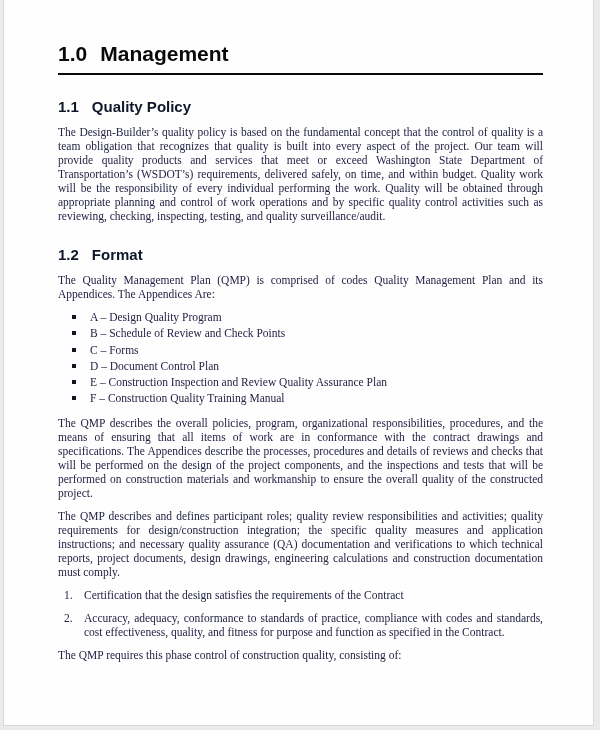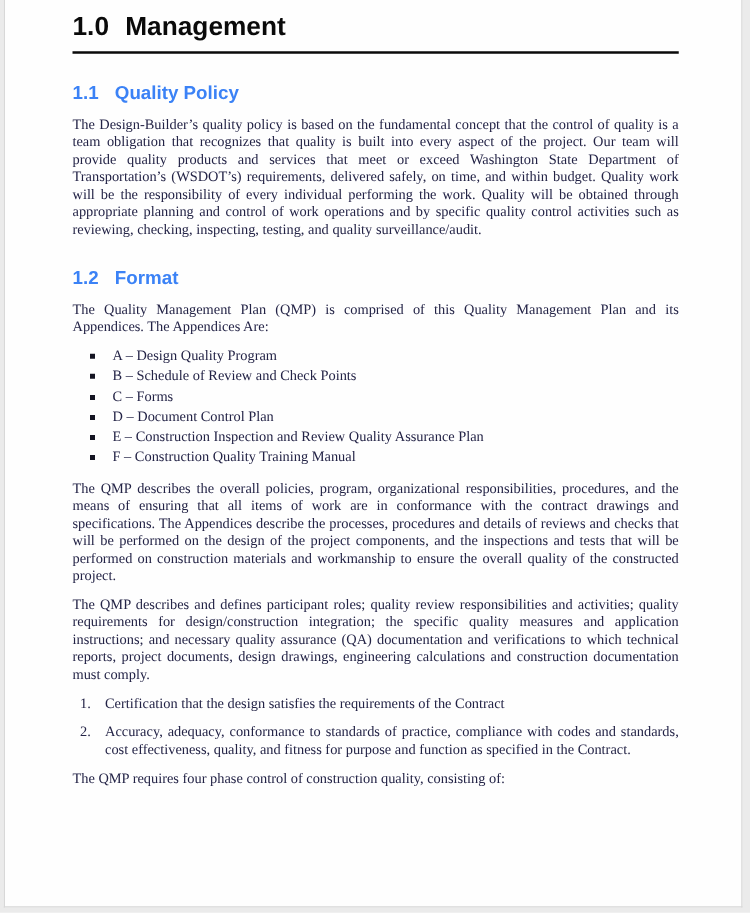--- a/index.html
+++ b/index.html
@@ -16,39 +16,39 @@
     left: 3px;
     right: 6px;
     bottom: 4px;
     background: #fefefe;
     border-left: 1px solid #d8d8d8;
     border-right: 1px solid #d8d8d8;
     border-bottom: 1px solid #d8d8d8;
     box-sizing: border-box;
   }
   .content {
-    padding: 10px 50px 0 54px;
+    padding: 42px 50px 0 54px;
     color: #232346;
     font-family: "Liberation Serif", serif;
     font-size: 11.5px;
     line-height: 14px;
   }
   h1.doc-h1 {
     margin: 0 0 0 0;
     padding-bottom: 7px;
     border-bottom: 2px solid #0a0a0a;
     color: #0a0a0a;
     font-family: "Liberation Sans", sans-serif;
     font-size: 21px;
     line-height: 24px;
     font-weight: bold;
   }
   h2.doc-h2 {
     margin: 23px 0 0 0;
-    color: #3b82f6;
+    color: #0f172a;
     font-family: "Liberation Sans", sans-serif;
     font-size: 15px;
     line-height: 18px;
     font-weight: bold;
   }
   .hnum { display: inline-block; margin-right: 13px; }
   p.body-p {
     margin: 9px 0 0 0;
     text-align: justify;
   }
@@ -102,37 +102,37 @@
     <h2 class="doc-h2">
       <span class="hnum">1.1</span><span>Quality Policy</span>
     </h2>
 
     <p class="body-p">The Design-Builder’s quality policy is based on the fundamental concept that the control of quality is a team obligation that recognizes that quality is built into every aspect of the project. Our team will provide quality products and services that meet or exceed Washington State Department of Transportation’s (WSDOT’s) requirements, delivered safely, on time, and within budget. Quality work will be the responsibility of every individual performing the work. Quality will be obtained through appropriate planning and control of work operations and by specific quality control activities such as reviewing, checking, inspecting, testing, and quality surveillance/audit.</p>
 
     <h2 class="doc-h2">
       <span class="hnum">1.2</span><span>Format</span>
     </h2>
 
-    <p class="body-p">The Quality Management Plan (QMP) is comprised of this Quality Management Plan and its Appendices.  The Appendices Are:</p>
+    <p class="body-p">The Quality Management Plan (QMP) is comprised of codes Quality Management Plan and its Appendices.  The Appendices Are:</p>
 
     <ul class="bullet-list">
       <li><span class="sq-bullet"></span><span>A – Design Quality Program</span></li>
       <li><span class="sq-bullet"></span><span>B – Schedule of Review and Check Points</span></li>
       <li><span class="sq-bullet"></span><span>C – Forms</span></li>
       <li><span class="sq-bullet"></span><span>D – Document Control Plan</span></li>
       <li><span class="sq-bullet"></span><span>E – Construction Inspection and Review Quality Assurance Plan</span></li>
       <li><span class="sq-bullet"></span><span>F – Construction Quality Training Manual</span></li>
     </ul>
 
     <p class="body-p">The QMP describes the overall policies, program, organizational responsibilities, procedures, and the means of ensuring that all items of work are in conformance with the contract drawings and specifications. The Appendices describe the processes, procedures and details of reviews and checks that will be performed on the design of the project components, and the inspections and tests that will be performed on construction materials and workmanship to ensure the overall quality of the constructed project.</p>
 
     <p class="body-p">The QMP describes and defines participant roles; quality review responsibilities and activities; quality requirements for design/construction integration; the specific quality measures and application instructions; and necessary quality assurance (QA) documentation and verifications to which technical reports, project documents, design drawings, engineering calculations and construction documentation must comply.</p>
 
 
     <ol class="num-list">
       <li><span class="num-label">1.</span><span>Certification that the design satisfies the requirements of the Contract</span></li>
       <li><span class="num-label">2.</span><span>Accuracy, adequacy, conformance to standards of practice, compliance with codes and standards, cost effectiveness, quality, and fitness for purpose and function as specified in the Contract.</span></li>
     </ol>
 
-    <p class="body-p no-just">The QMP requires four phase control of construction quality, consisting of:</p>
+    <p class="body-p no-just">The QMP requires this phase control of construction quality, consisting of:</p>
 
   </div>
 </div>
 
 </body></html>

